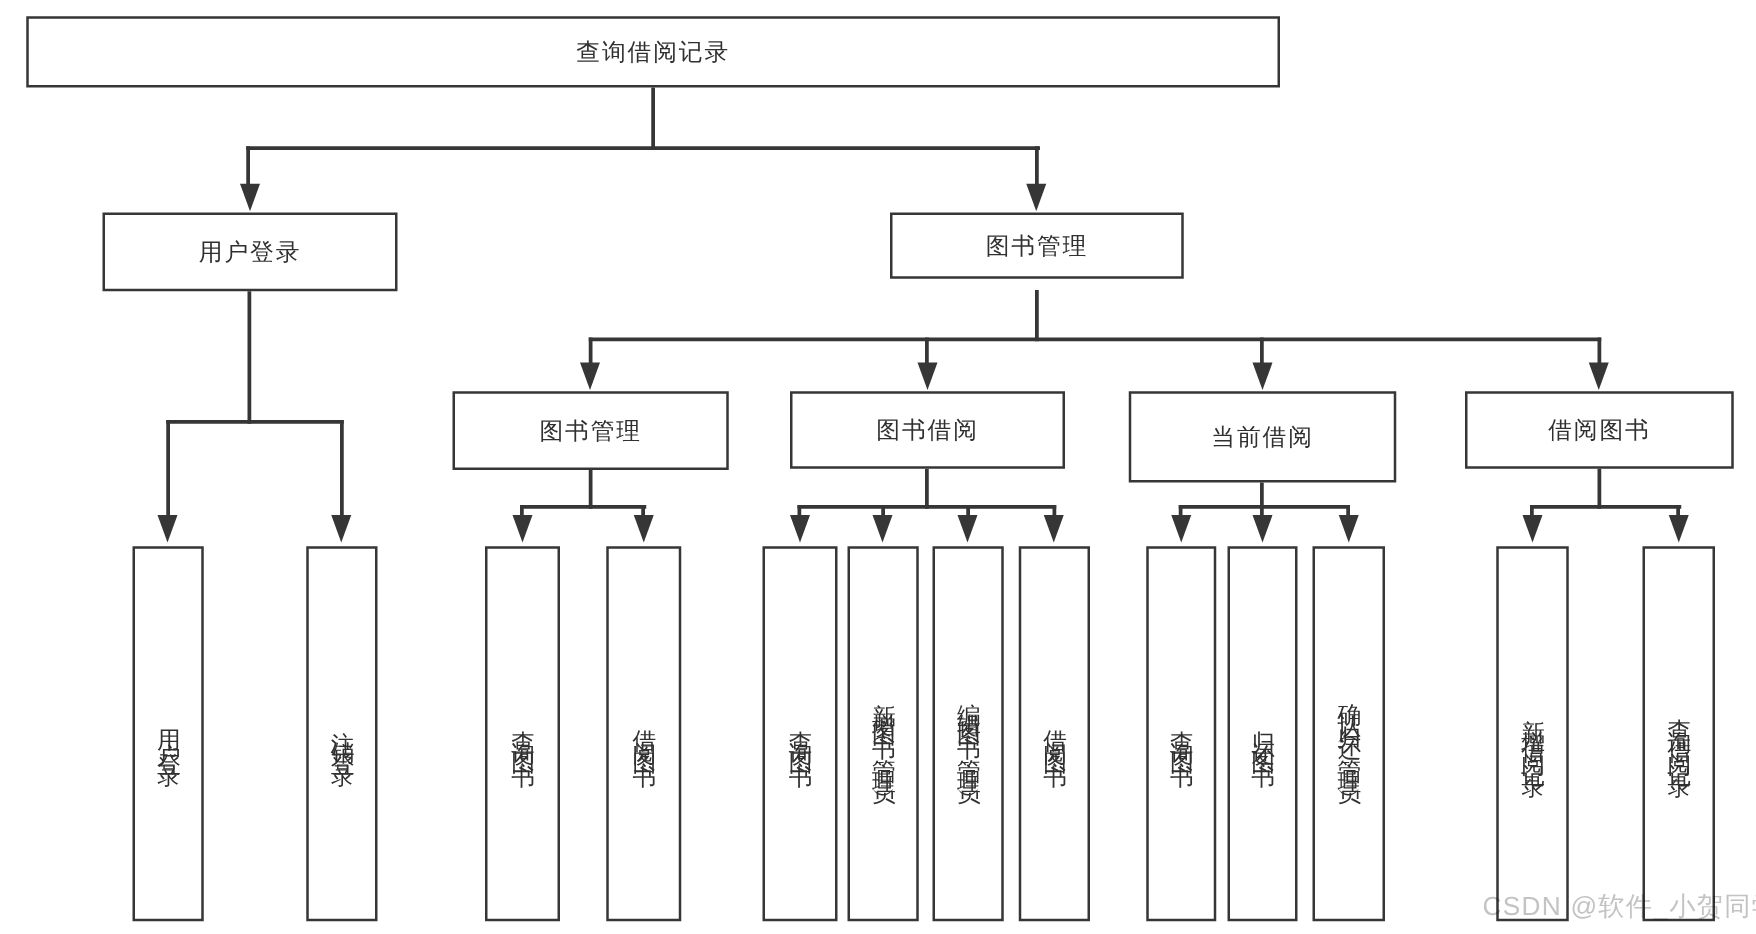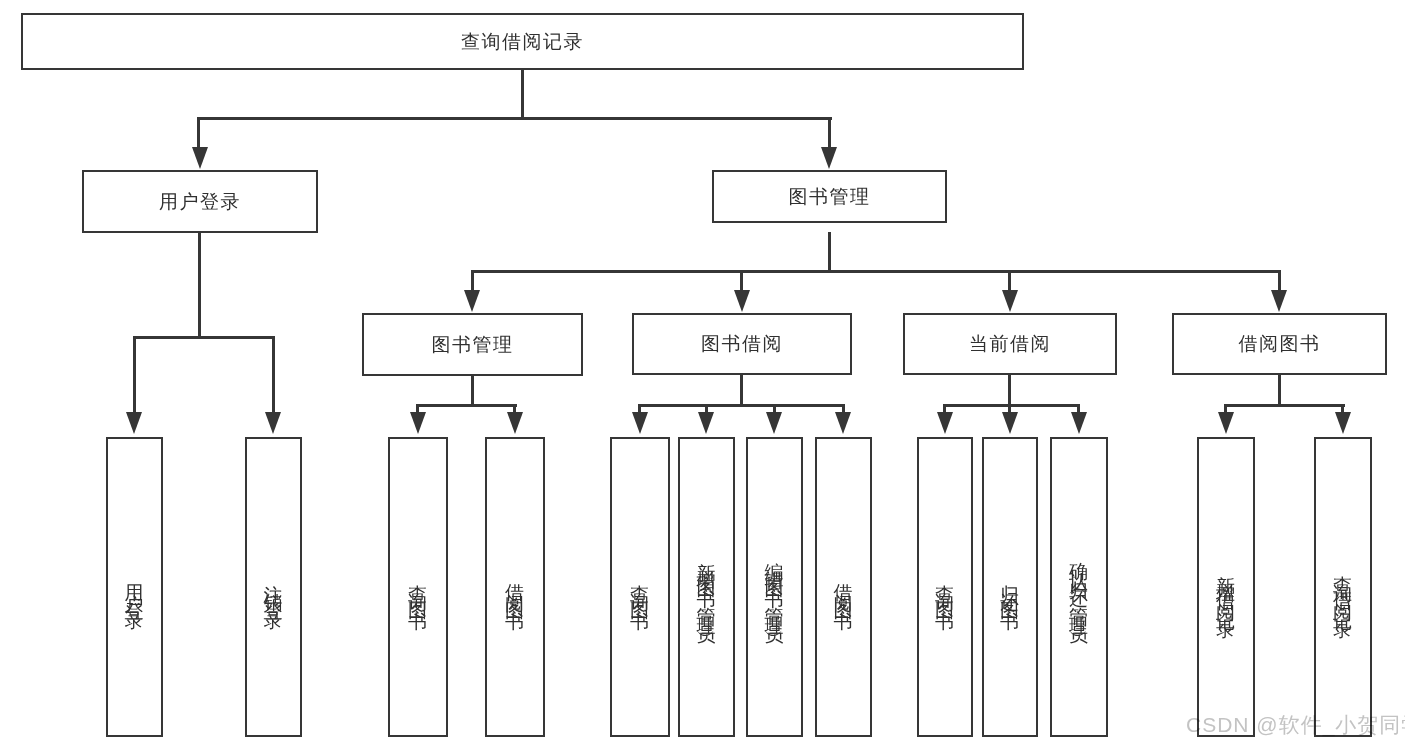--- a/index.html
+++ b/index.html
@@ -69,21 +69,21 @@
   <div class="box" style="left:712px;top:170px;width:235px;height:53px">
     <span class="lbl">图书管理</span>
   </div>
 
   <div class="box" style="left:362px;top:313px;width:221px;height:63px">
     <span class="lbl">图书管理</span>
   </div>
   <div class="box" style="left:632px;top:313px;width:220px;height:62px">
     <span class="lbl">图书借阅</span>
   </div>
-  <div class="box" style="left:903px;top:313px;width:214px;height:62px">
+  <div class="box" style="left:903px;top:313px;width:214px;height:73px">
     <span class="lbl">当前借阅</span>
   </div>
   <div class="box" style="left:1172px;top:313px;width:215px;height:62px">
     <span class="lbl">借阅图书</span>
   </div>
 
   <div class="box v" style="left:106px;top:437px;width:57px;height:300px">
     <span class="lbl">用户登录</span>
   </div>
   <div class="box v" style="left:245px;top:437px;width:57px;height:300px">

